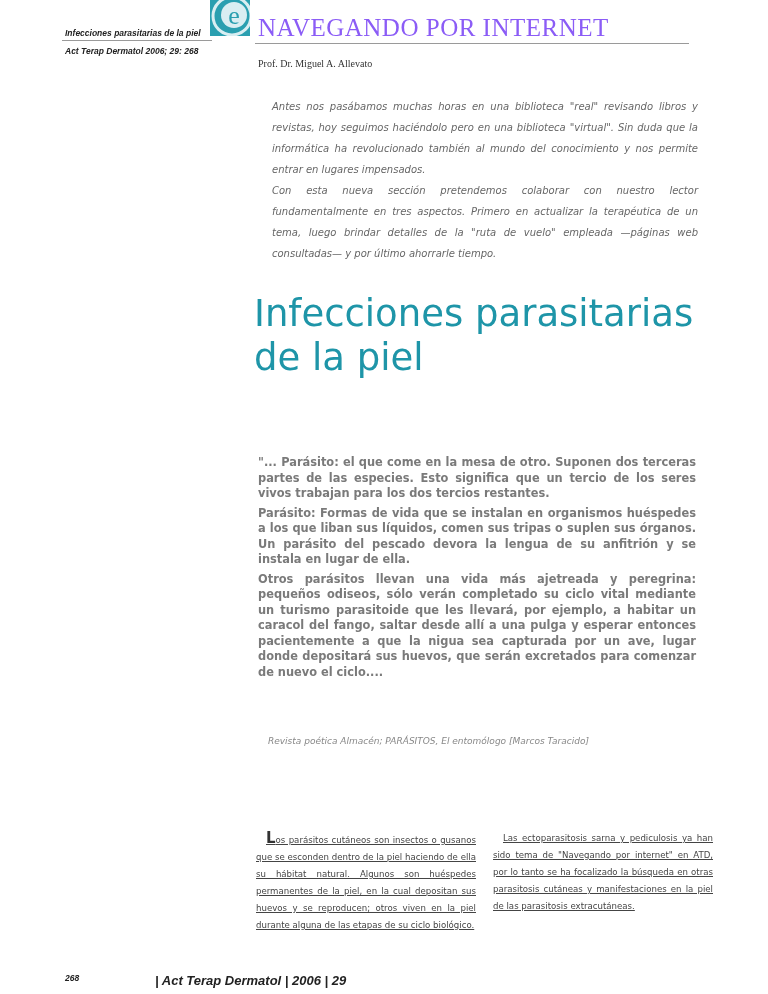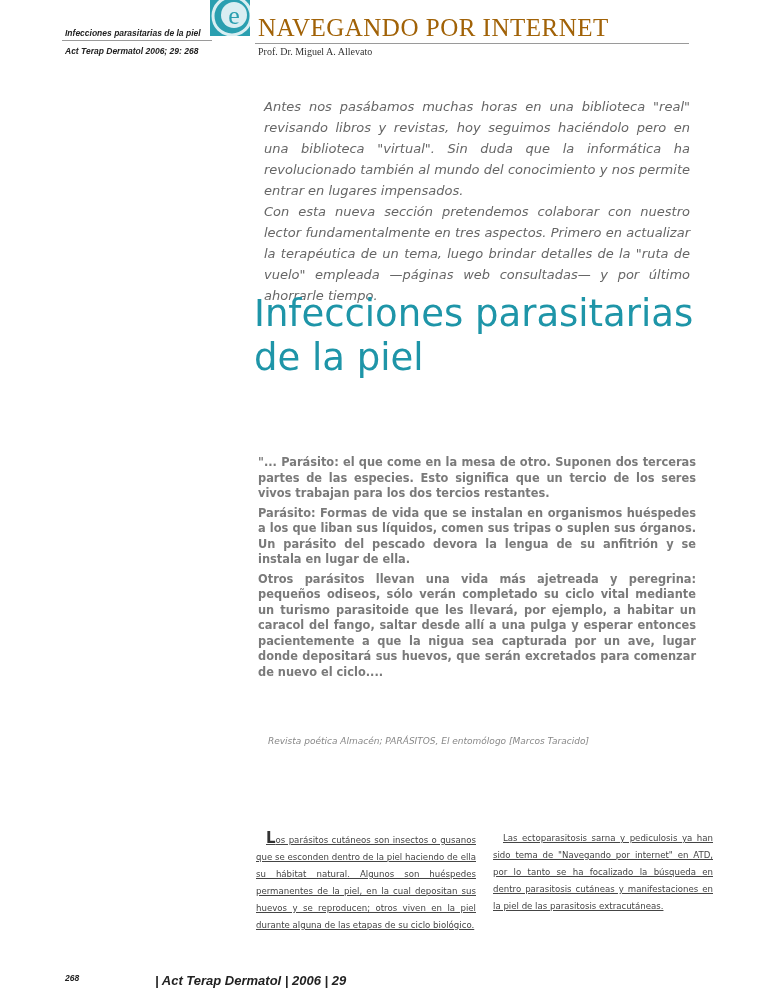--- a/index.html
+++ b/index.html
@@ -5,25 +5,25 @@
   html, body { margin:0; padding:0; background:#ffffff; }
   body { width:768px; height:994px; position:relative; overflow:hidden; font-family:"Liberation Sans", sans-serif; color:#333; }
 
   .hdr-left1 { position:absolute; left:65px; top:28px; font-size:8.5px; font-style:italic; font-weight:bold; color:#222; }
   .hdr-rule-left { position:absolute; left:62px; top:40px; width:150px; height:1px; background:#9a9a9a; }
   .hdr-left2 { position:absolute; left:65px; top:46px; font-size:8.5px; font-style:italic; font-weight:bold; color:#222; }
 
   .logo { position:absolute; left:210px; top:0; width:40px; height:36px; background:#2a9fb0; overflow:hidden; }
   .logo svg { display:block; }
 
-  .section-title { position:absolute; left:258px; top:14px; font-family:"Liberation Serif", serif; font-size:25px; color:#a16207; letter-spacing:0.5px; white-space:nowrap; }
+  .section-title { position:absolute; left:258px; top:14px; font-family:"Liberation Serif", serif; font-size:25px; color:#8b5cf6; letter-spacing:0.5px; white-space:nowrap; }
   .hdr-rule-right { position:absolute; left:255px; top:43px; width:434px; height:1px; background:#9a9a9a; }
-  .author { position:absolute; left:258px; top:46px; font-family:"Liberation Serif", serif; font-size:10px; color:#333; }
+  .author { position:absolute; left:258px; top:58px; font-family:"Liberation Serif", serif; font-size:10px; color:#333; }
 
-  .intro { position:absolute; left:264px; top:96px; width:426px; font-family:"DejaVu Sans", sans-serif; font-style:italic; font-size:13px; line-height:21px; color:#666; text-align:justify; }
+  .intro { position:absolute; left:272px; top:96px; width:426px; font-family:"DejaVu Sans", sans-serif; font-style:italic; font-size:10px; line-height:21px; color:#666; text-align:justify; }
   .intro p { margin:0; }
 
   .title { position:absolute; left:254px; top:292px; width:440px; font-family:"DejaVu Sans", sans-serif; font-size:37px; line-height:44px; color:#1e95a8; font-weight:normal; margin:0; }
 
   .quote { position:absolute; left:258px; top:455px; width:438px; font-family:"DejaVu Sans", sans-serif; font-weight:bold; font-size:11.4px; line-height:15.5px; color:#7a7a7a; text-align:justify; }
   .quote p { margin:0 0 4px 0; }
 
   .citation { position:absolute; left:258px; top:736px; font-family:"DejaVu Sans", sans-serif; font-style:italic; font-size:9px; color:#888; white-space:nowrap;margin-left:10px; }
 
   .col { position:absolute; top:830px; width:220px; font-family:"DejaVu Sans", sans-serif; font-size:8.6px; line-height:17px; color:#444; text-align:justify;text-decoration:underline; }
@@ -68,17 +68,17 @@
   <p>Otros parásitos llevan una vida más ajetreada y peregrina: pequeños odiseos, sólo verán completado su ciclo vital mediante un turismo parasitoide que les llevará, por ejemplo, a habitar un caracol del fango, saltar desde allí a una pulga y esperar entonces pacientemente a que la nigua sea capturada por un ave, lugar donde depositará sus huevos, que serán excretados para comenzar de nuevo el ciclo....</p>
 </div>
 
 <div class="citation">Revista poética Almacén; PARÁSITOS, El entomólogo  [Marcos Taracido]</div>
 
 <div class="col col-left">
   <p><span class="dropcap">L</span><span>os parásitos cutáneos son insectos o gusanos que se esconden dentro de la piel haciendo de ella su hábitat natural. Algunos son huéspedes permanentes de la piel, en la cual depositan sus huevos y se reproducen; otros viven en la piel durante alguna de las etapas de su ciclo biológico.</span></p>
 </div>
 
 <div class="col col-right">
-  <p>Las ectoparasitosis sarna y pediculosis ya han sido tema de "Navegando por internet" en ATD, por lo tanto se ha focalizado la búsqueda en dentro parasitosis cutáneas y manifestaciones en la piel de las parasitosis extracutáneas.</p>
+  <p>Las ectoparasitosis sarna y pediculosis ya han sido tema de "Navegando por internet" en ATD, por lo tanto se ha focalizado la búsqueda en otras parasitosis cutáneas y manifestaciones en la piel de las parasitosis extracutáneas.</p>
 </div>
 
 <div class="footer-page">268</div>
 <div class="footer-journal">| Act Terap Dermatol | 2006 | 29</div>
 
 </body></html>

